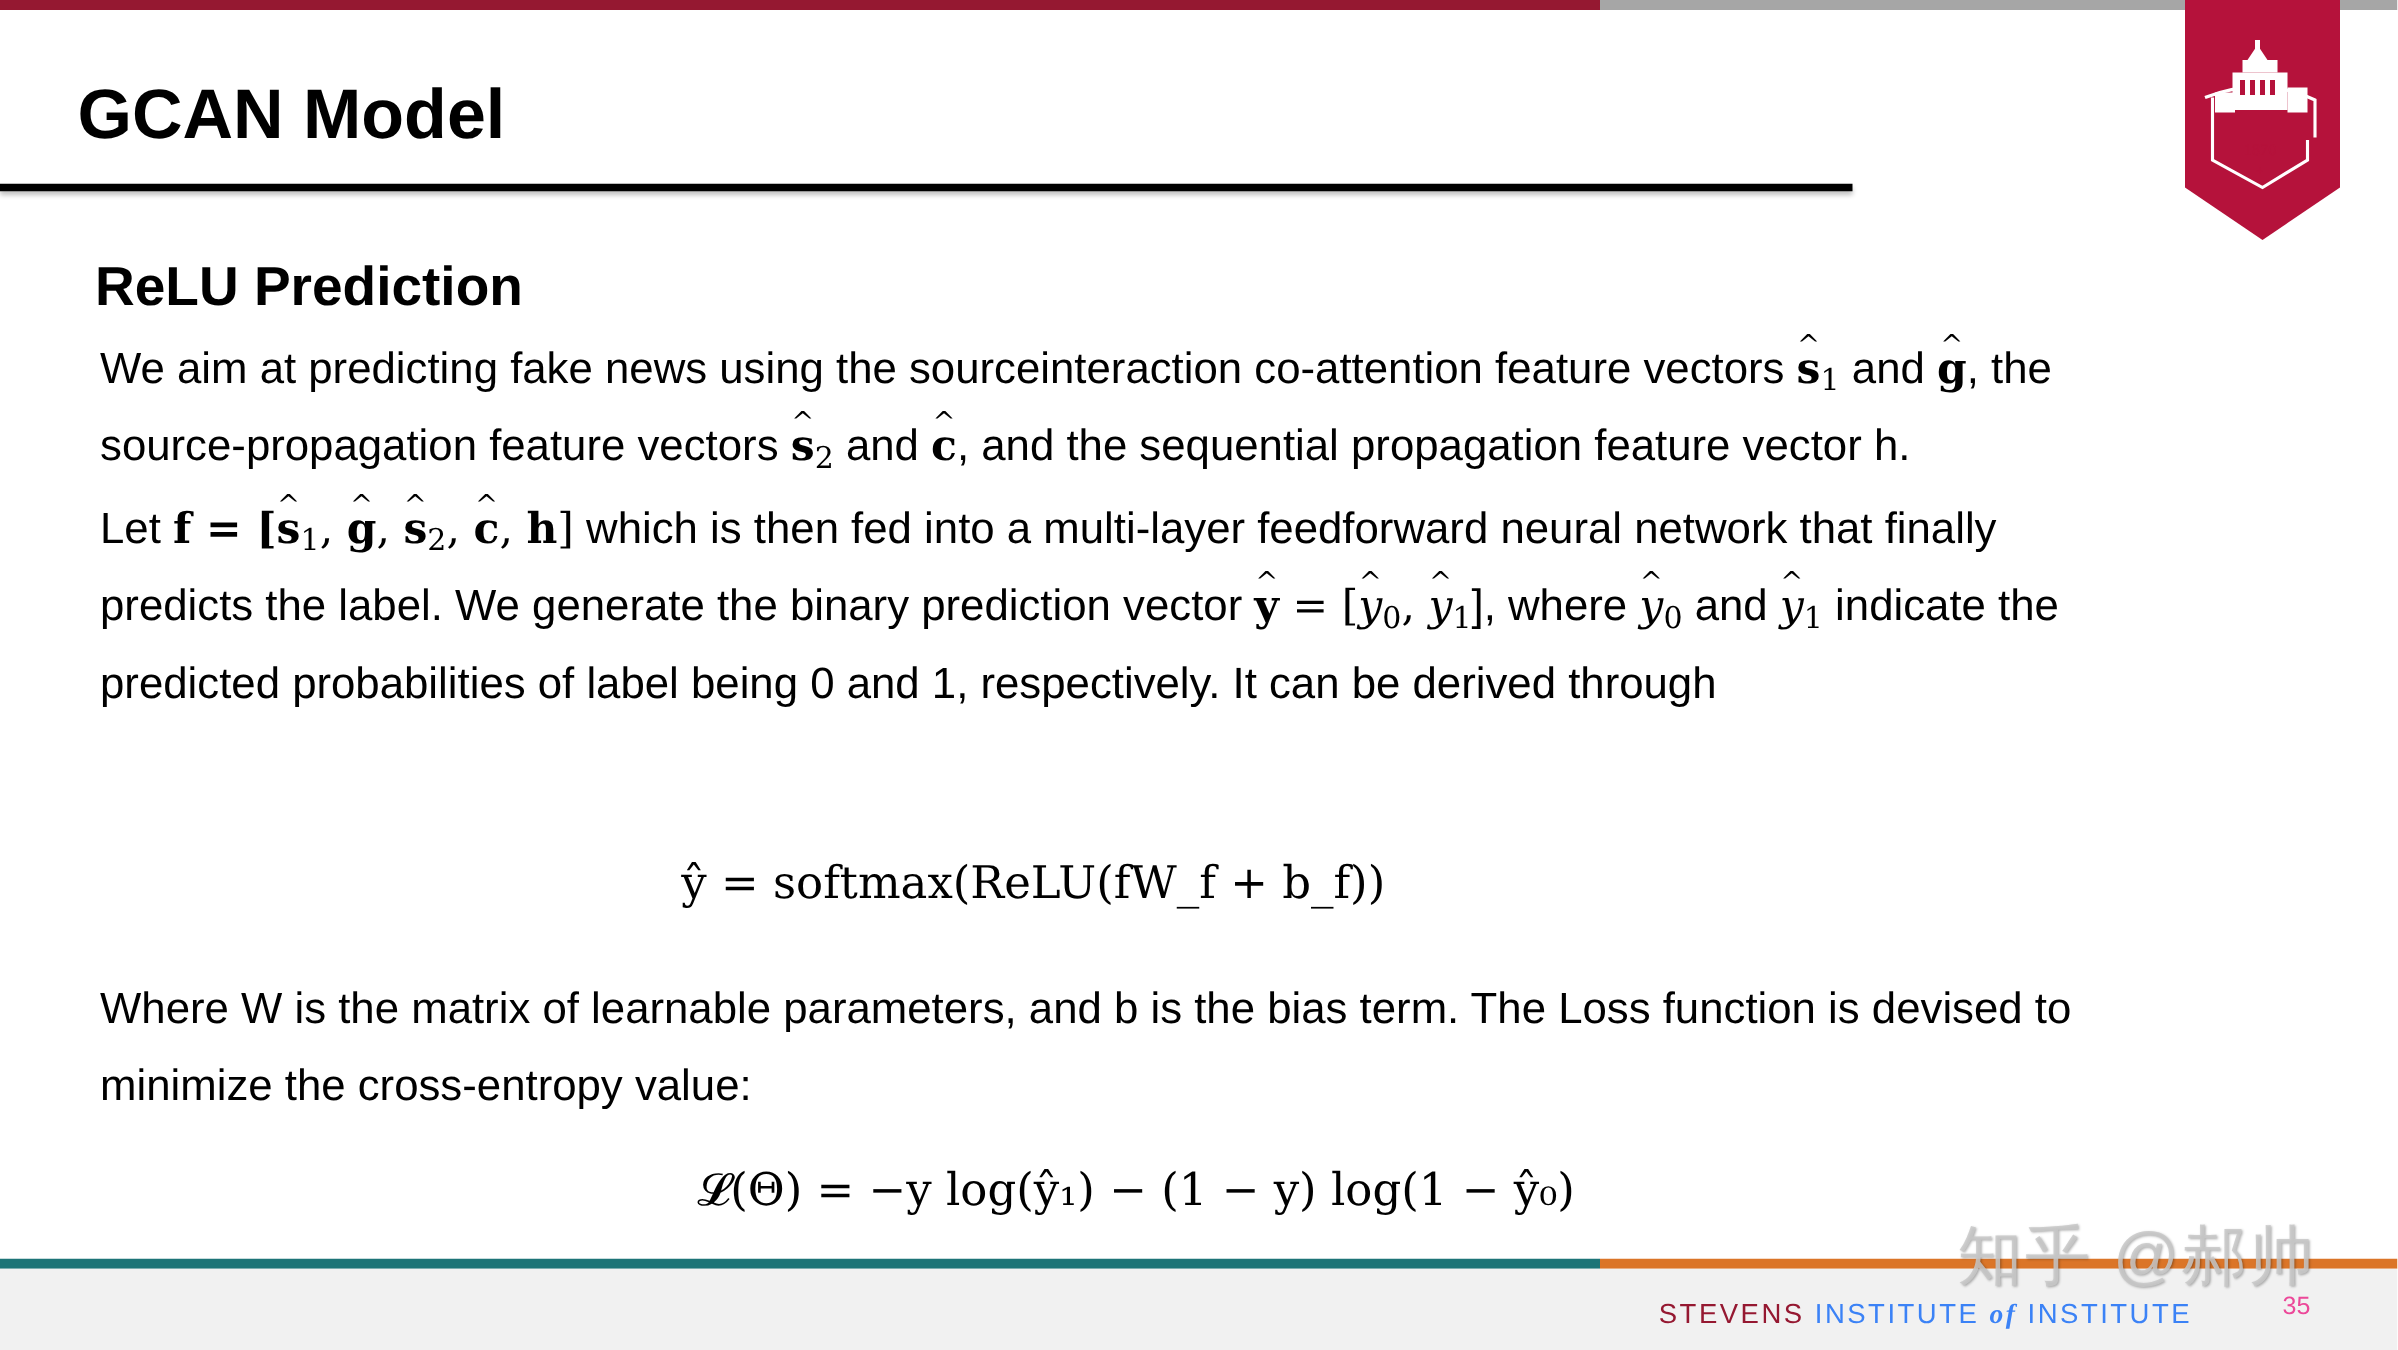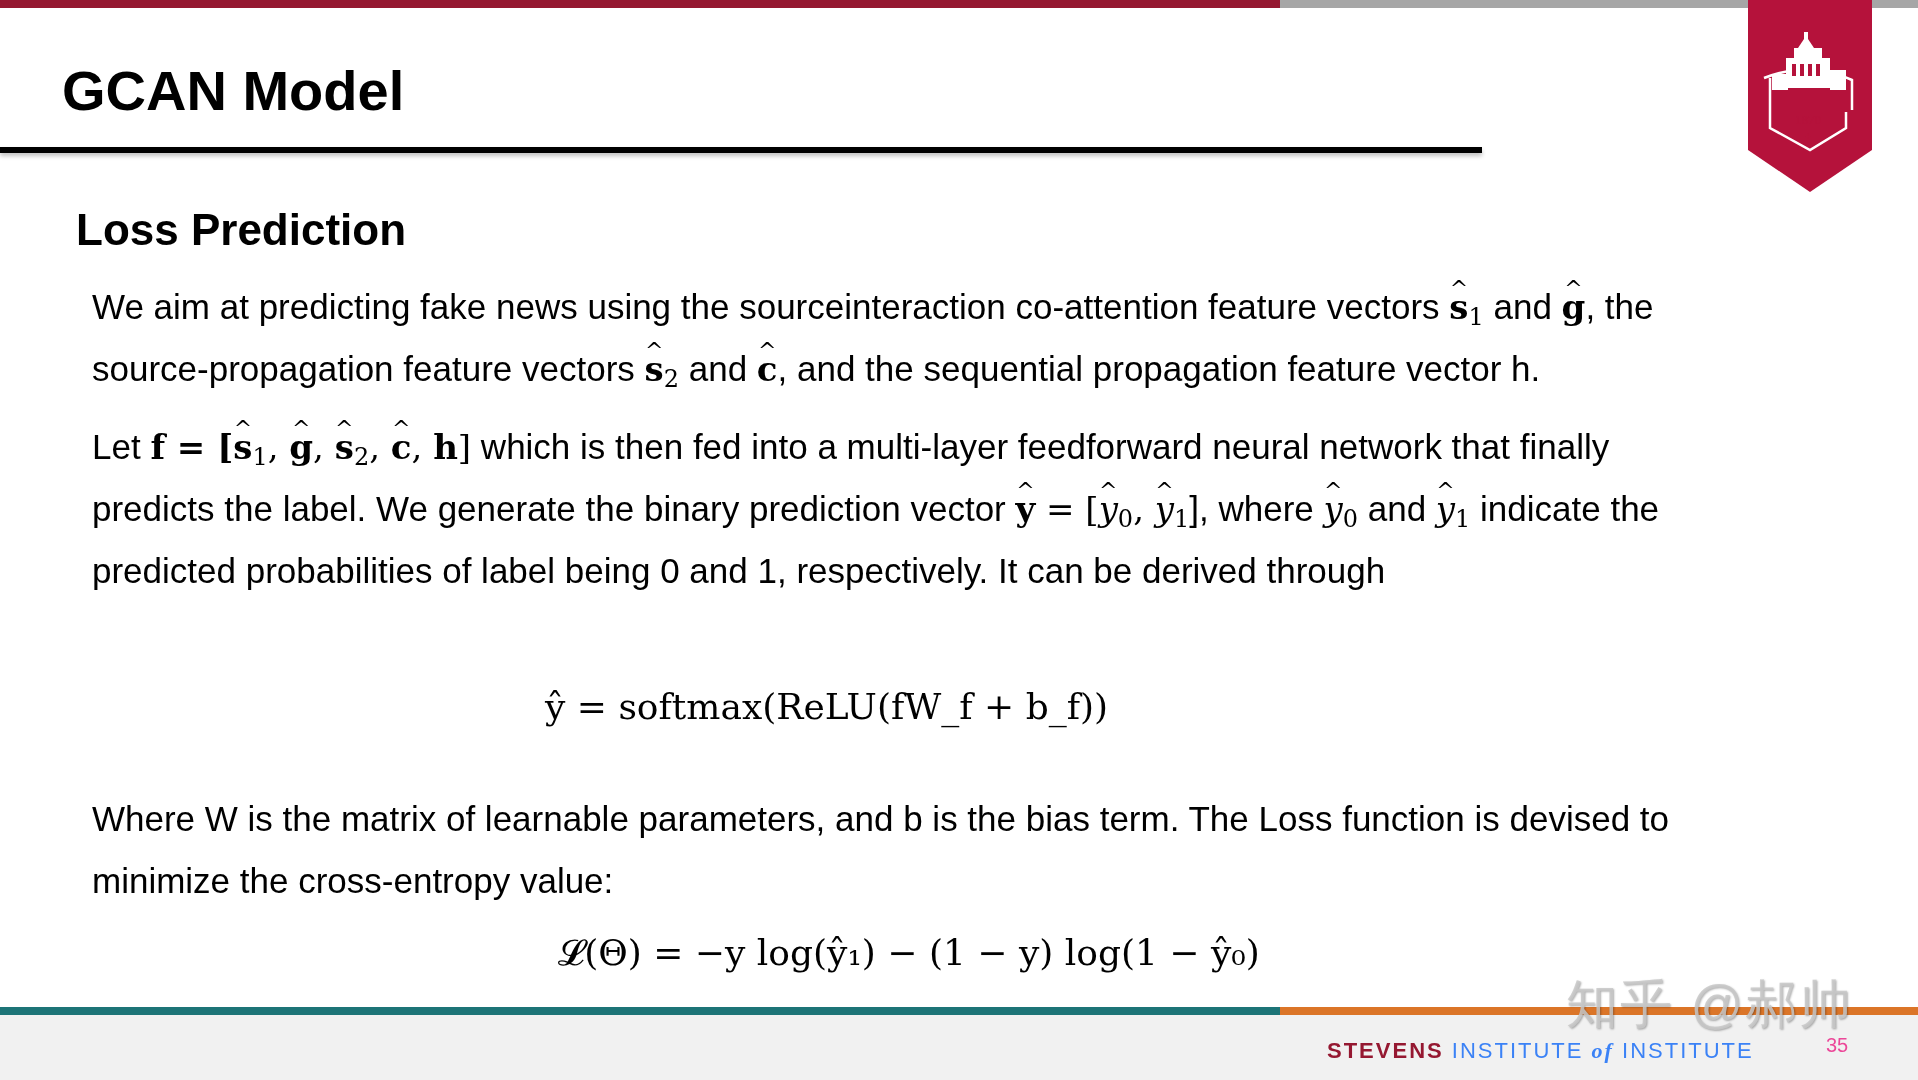--- a/index.html
+++ b/index.html
@@ -6,35 +6,35 @@
   body { width:1918px; height:1080px; position:relative; background:#ffffff; overflow:hidden;
          font-family:"Liberation Sans", sans-serif; color:#000; }
   .topbar-left { position:absolute; left:0; top:0; width:1280px; height:8px; background:#951831; }
   .topbar-right { position:absolute; left:1280px; top:0; width:638px; height:8px; background:#a6a6a6; }
   .banner { position:absolute; left:1748px; top:0; width:124px; height:192px; }
   .title { position:absolute; left:62px; top:58px; font-size:56px; font-weight:bold; letter-spacing:0px; }
   .title-rule { position:absolute; left:0; top:147px; width:1482px; height:6px; background:#000;
                 box-shadow:0 3px 4px rgba(0,0,0,0.25); }
   .content { position:absolute; left:76px; top:200px; width:1640px; font-size:35px; line-height:62px; }
   .subhead { font-size:44px; font-weight:bold; line-height:60px; margin-bottom:4px; }
-  .p { margin:16px; }
+  .p { margin:4px; }
   .m { font-family:"DejaVu Serif", serif; font-size:34px; }
   .mb { font-family:"DejaVu Serif", serif; font-weight:bold; font-size:34px; }
   .mi { font-family:"DejaVu Serif", serif; font-style:italic; font-size:34px; }
   sub { font-size:24px; vertical-align:-6px; line-height:0; font-family:"DejaVu Serif", serif; font-weight:normal; font-style:normal; }
   .hat { position:relative; display:inline-block; }
   .hat::before { content:"^"; position:absolute; left:50%; transform:translateX(-50%); top:-18px; font-size:22px; font-weight:normal; }
   .eq { position:absolute; font-family:"DejaVu Serif", serif; font-size:36px; white-space:nowrap; }
   .eq1 { left:545px; top:686px; }
   .eq2 { left:558px; top:912px;margin-top:20px; }
   .footer-teal { position:absolute; left:0; top:1007px; width:1280px; height:8px; background:#1d7477; }
   .footer-orange { position:absolute; left:1280px; top:1007px; width:638px; height:8px; background:#db7528; }
   .footer-bg { position:absolute; left:0; top:1015px; width:1918px; height:65px; background:#f1f1f1; }
   .footer-brand { position:absolute; left:1327px; top:1038px; font-size:22px; letter-spacing:2px; }
-  .brand-stevens { color:#951831; font-weight:bold;text-align:right; }
+  .brand-stevens { color:#951831; font-weight:normal;text-align:right; }
   .brand-rest { color:#3b82f6; }
   .brand-of { font-style:italic; font-weight:bold; font-family:"Liberation Serif", serif; }
   .page-num { position:absolute; left:1826px; top:1034px; font-size:20px; color:#ec4899; }
   .watermark { position:absolute; left:1566px; top:970px; font-size:52px; color:rgba(200,200,200,0.85);
                text-shadow:1px 1px 2px rgba(0,0,0,0.3); letter-spacing:2px; }
 </style>
 </head>
 <body>
 
 <div class="topbar-left"></div>
@@ -64,21 +64,21 @@
     <text x="60" y="124" font-family="Liberation Serif, serif" font-size="13" fill="#b5123b" text-anchor="middle">1870</text>
     <rect x="30" y="110" width="60" height="20" fill="none"></rect>
     <text x="60" y="140" font-size="10" fill="#b5123b" text-anchor="middle">+</text>
   </svg>
 </div>
 
 <div class="title">GCAN Model</div>
 <div class="title-rule"></div>
 
 <div class="content">
-  <div class="subhead">Loss Prediction</div>
+  <div class="subhead">ReLU Prediction</div>
 
   <p class="p">
     <span>We aim at predicting fake news using the sourceinteraction co-attention feature vectors </span><span class="mb hat"><span>s</span></span><sub>1</sub><span> and </span><span class="mb hat"><span>g</span></span><span>, the source-propagation feature vectors </span><span class="mb hat"><span>s</span></span><sub>2</sub><span> and </span><span class="mb hat"><span>c</span></span><span>, and the sequential propagation feature vector h.</span>
   </p>
 
   <p class="p">
     <span>Let </span><span class="mb">f = [</span><span class="mb hat"><span>s</span></span><sub>1</sub><span class="m">, </span><span class="mb hat"><span>g</span></span><span class="m">, </span><span class="mb hat"><span>s</span></span><sub>2</sub><span class="m">, </span><span class="mb hat"><span>c</span></span><span class="m">, </span><span class="mb">h</span><span class="m">]</span><span> which is then fed into a multi-layer feedforward neural network that finally predicts the label. We generate the binary prediction vector </span><span class="mb hat"><span>y</span></span><span class="m"> = [</span><span class="mi hat"><span>y</span></span><sub>0</sub><span class="m">, </span><span class="mi hat"><span>y</span></span><sub>1</sub><span>], where </span><span class="mi hat"><span>y</span></span><sub>0</sub><span> and </span><span class="mi hat"><span>y</span></span><sub>1</sub><span> indicate the predicted probabilities of label being 0 and 1, respectively. It can be derived through</span>
   </p>
 </div>
 

